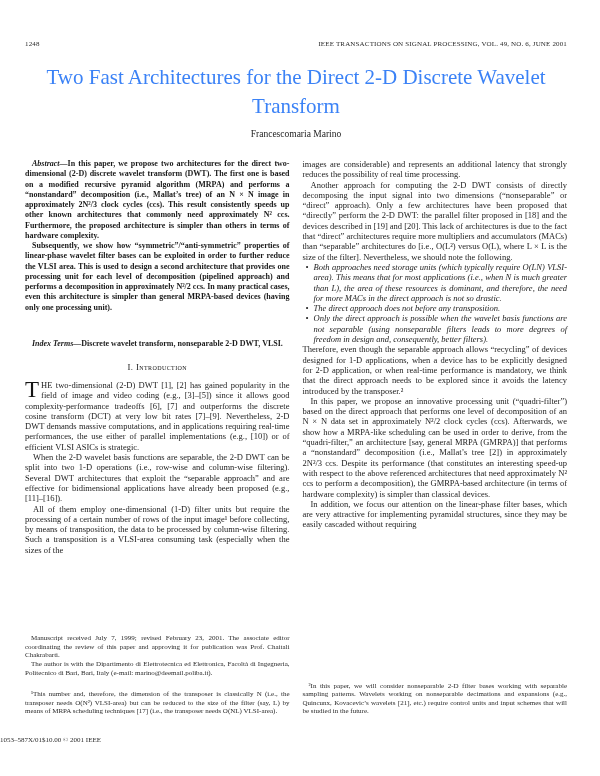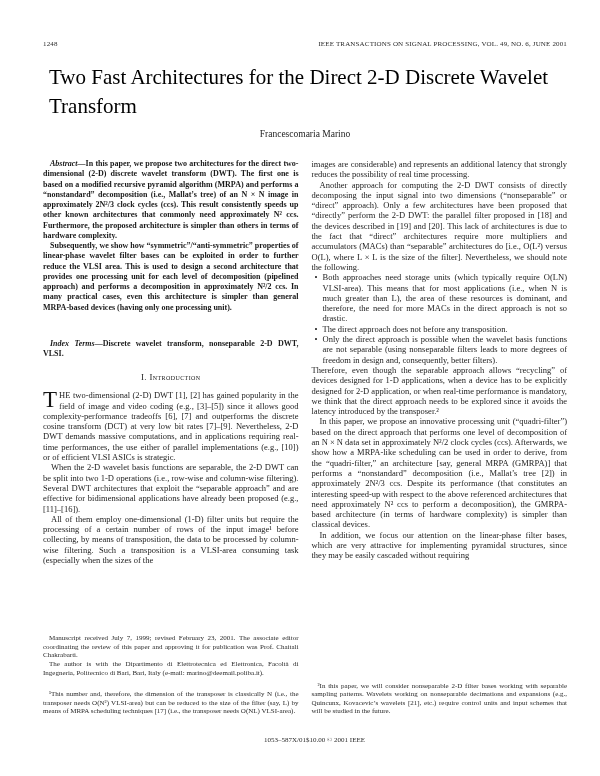--- a/index.html
+++ b/index.html
@@ -5,33 +5,33 @@
   * { margin:0; padding:0; box-sizing:border-box; }
   html,body { width:600px; height:776px; }
   body {
     background:#ffffff;
     color:#1c1c1c;
     font-family:"Liberation Serif", serif;
     position:relative;
     overflow:hidden;
     -webkit-font-smoothing:antialiased;
   }
-  .page { position:absolute; inset:0; padding:40px 33px 0 43px; }
+  .page { position:absolute; inset:0; padding:40px 33px 0 25px; }
 
   
   .running-head {
     display:flex; justify-content:space-between; align-items:baseline;
     font-size:7px; letter-spacing:.15px; color:#2a2a2a;
   }
 
   
   .title {
     margin:15px auto 0 auto; width:512px;
-    text-align:left; font-size:21px; line-height:28.5px; font-weight:400;
-    color:#000000;
+    text-align:center; font-size:21px; line-height:28.5px; font-weight:400;
+    color:#3b82f6;
   }
   .author { margin-top:9px; text-align:center; font-size:9.5px; color:#222; }
 
   
   .columns { display:flex; gap:13px; margin-top:20px; height:557px; }
   .col { flex:1 1 0; min-width:0; display:flex; flex-direction:column; }
 
   .abs {
     font-weight:bold; font-size:8px; line-height:10.25px;
     text-align:justify; text-indent:7px; color:#1a1a1a;
@@ -52,38 +52,38 @@
   .body-par {
     font-size:8.5px; line-height:10.3px; text-align:justify;
     text-indent:8px; color:#1c1c1c;
   }
   .body-par.no-indent { text-indent:0; }
   .dropcap {
     float:left; font-size:23px; line-height:18.5px;
     padding:1px 2px 0 0; color:#151515;
   }
 
-  ul.bullets { list-style:none; margin:0 0 0 2px; }
+  ul.bullets { list-style:none; margin:0 0 0 2px;font-style:italic; }
   ul.bullets li {
     position:relative; padding-left:9px;
     font-size:8.5px; line-height:10.3px; text-align:justify; color:#1c1c1c;
   }
   ul.bullets li::before { content:"\2022"; position:absolute; left:1px; top:0; }
 
   .footnotes {
     margin-top:auto; font-size:7px; line-height:8.6px;
     text-align:justify; color:#2a2a2a;
   }
   .footnotes p { text-indent:6px; }
   .footnotes p.fn-marker { margin-top:13px; }
   .fn-right { }
 
   .footer-line {
     position:absolute; left:0; right:0; top:736px;
-    text-align:center; font-size:7px; color:#2a2a2a;padding-left:29px;
+    font-size:7px; color:#2a2a2a;
   }
 </style>
 </head>
 <body>
 
 <div class="page">
 
   <div class="running-head">
     <span>1248</span>
     <span>IEEE TRANSACTIONS ON SIGNAL PROCESSING, VOL. 49, NO. 6, JUNE 2001</span>

